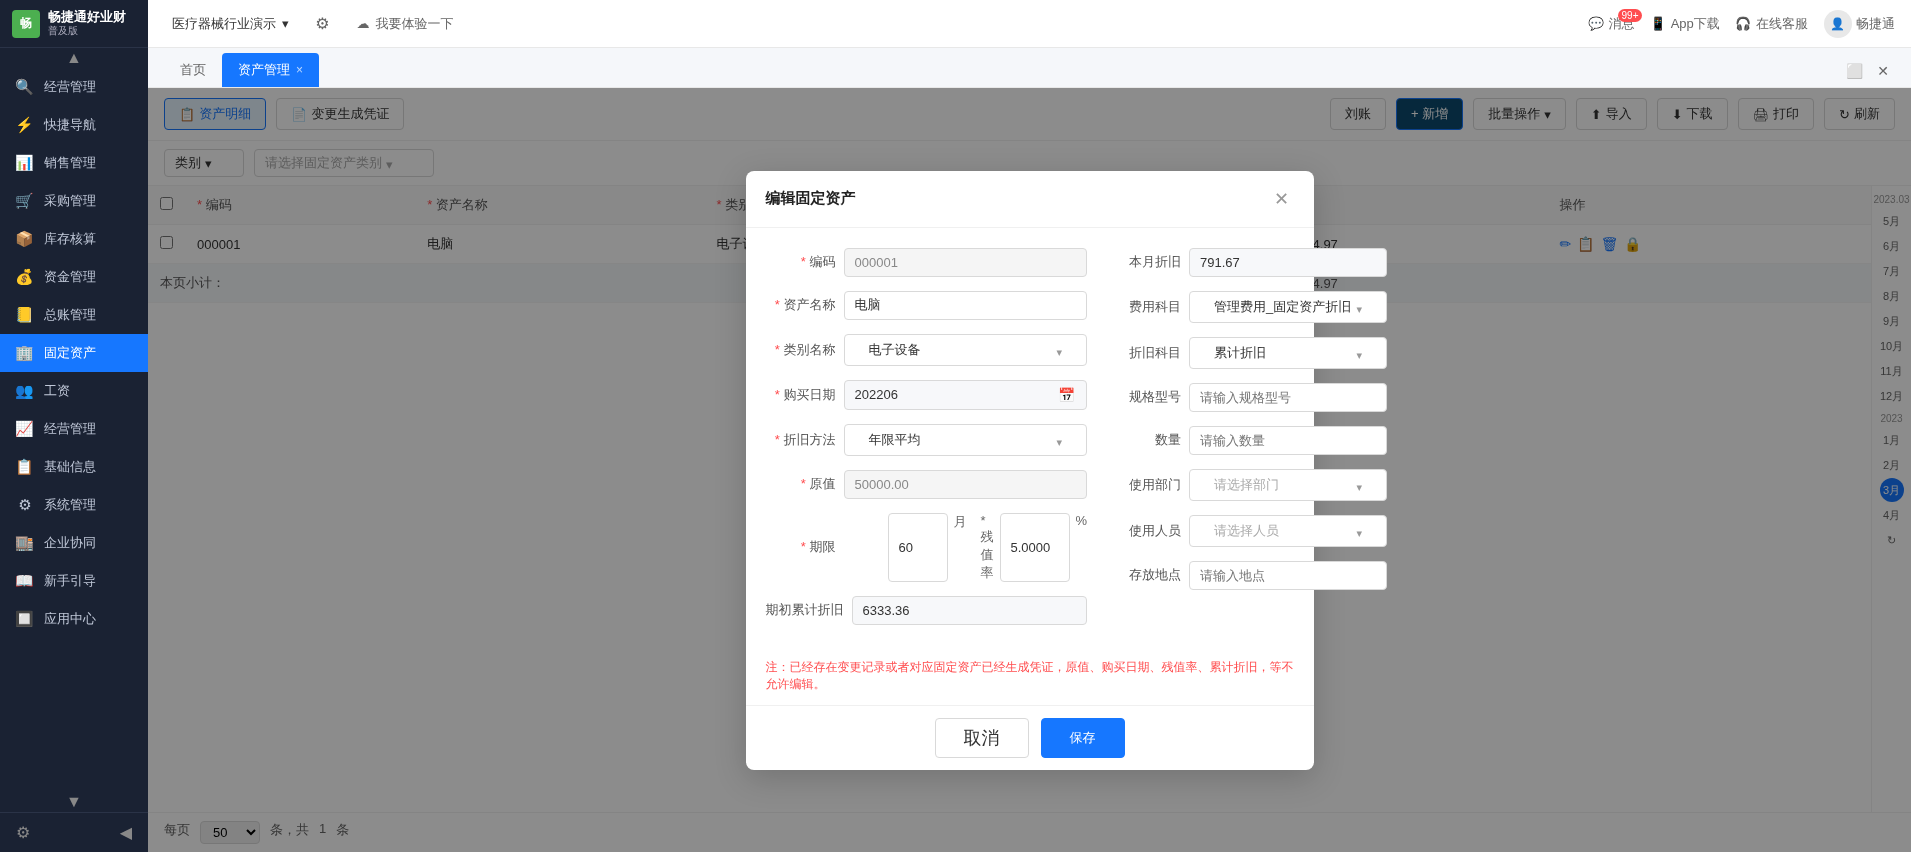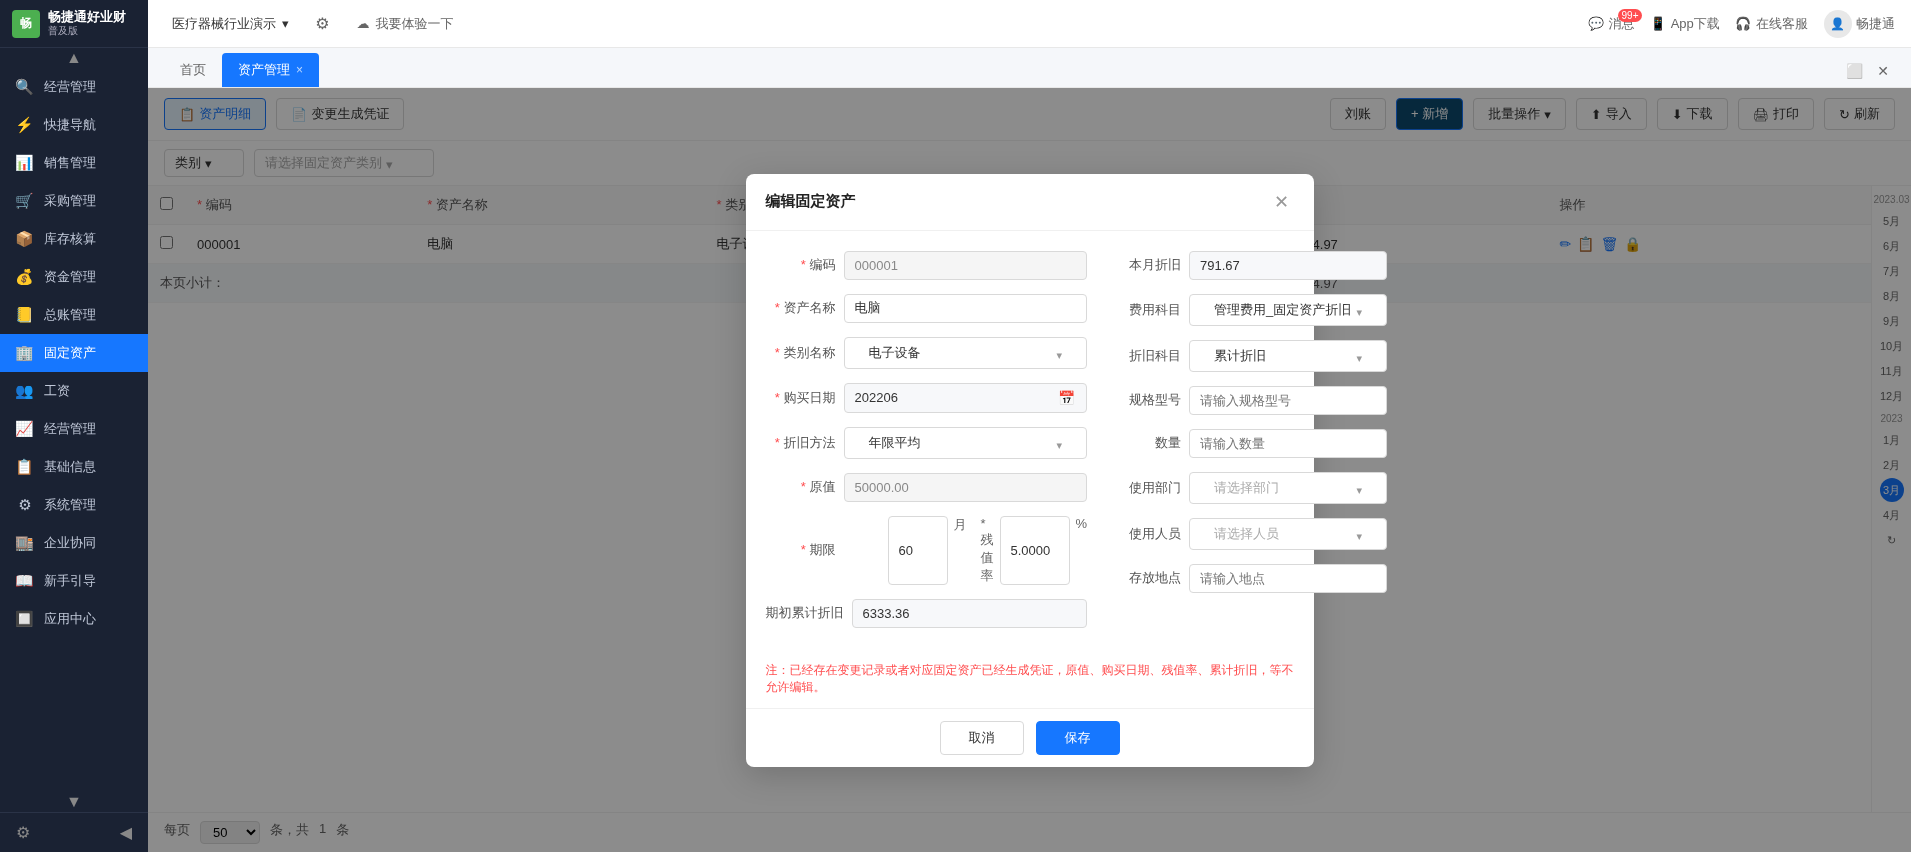--- a/index.html
+++ b/index.html
@@ -483,21 +483,21 @@
       display: flex;
       justify-content: center;
       gap: 12px;
     }
     .btn-cancel {
       padding: 7px 28px;
       border-radius: 4px;
       border: 1px solid #d9d9d9;
       background: #fff;
       color: #333;
-      font-size: 13px;
+      font-size: 18px;
       cursor: pointer;
     }
     .btn-save {
       padding: 7px 28px;
       border-radius: 4px;
       border: 1px solid #1677ff;
       background: #1677ff;
       color: #fff;
       font-size: 13px;
       cursor: pointer;

